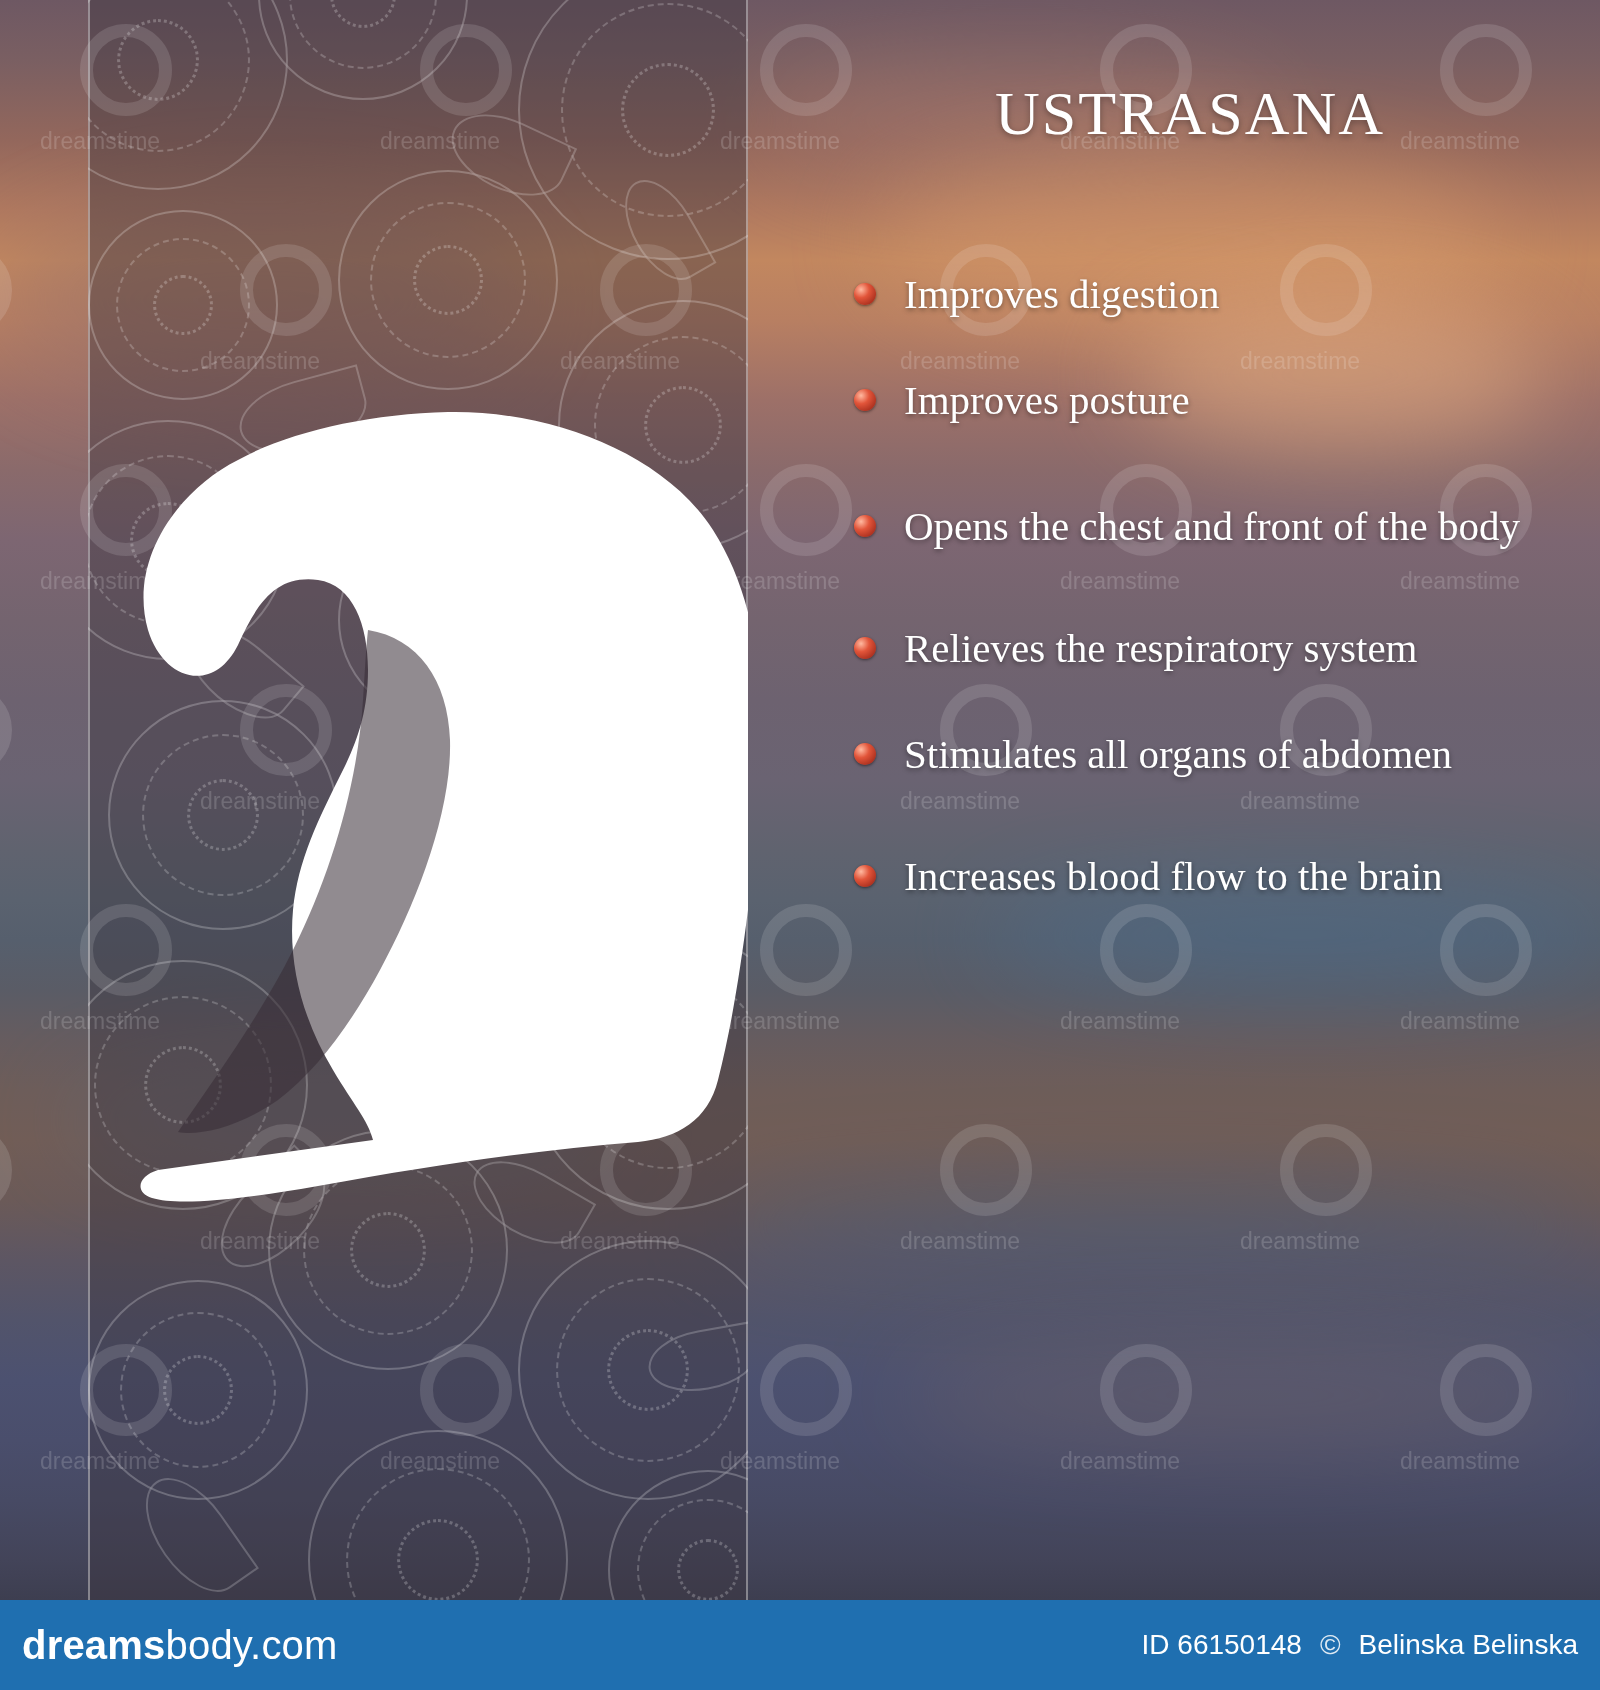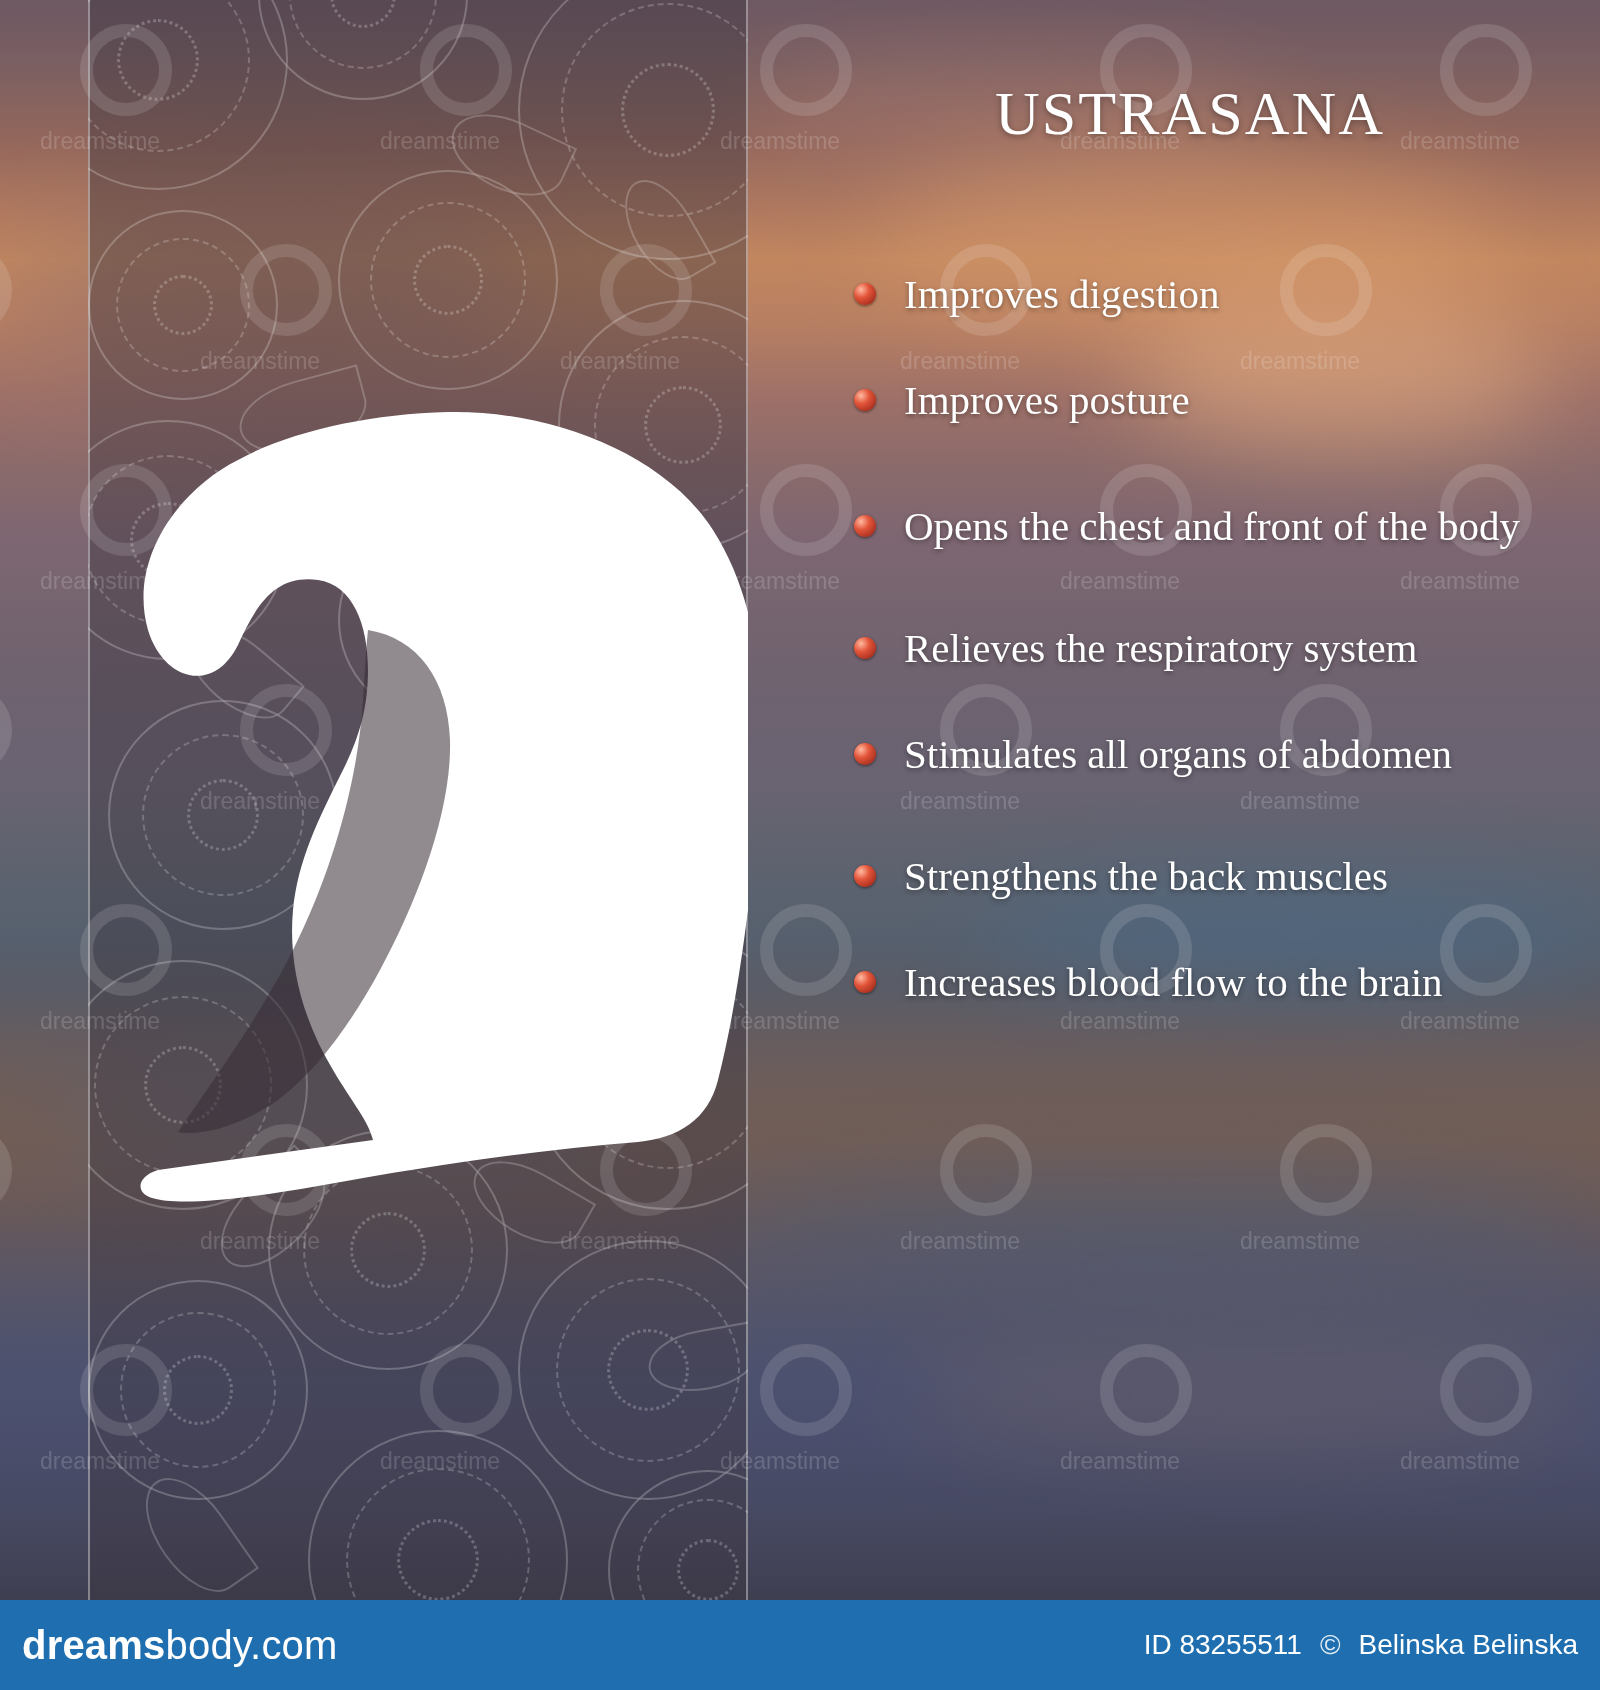--- a/index.html
+++ b/index.html
@@ -318,24 +318,20 @@
       <li class="benefit">
         <span class="bullet"></span>
         <span>Relieves the respiratory system</span>
       </li>
       <li class="benefit b-gap-2">
         <span class="bullet"></span>
         <span>Stimulates all organs of abdomen</span>
       </li>
       <li class="benefit">
         <span class="bullet"></span>
-        <span>Strengthens the back muscles</span>
-      </li>
-      <li class="benefit">
-        <span class="bullet"></span>
         <span>Increases blood flow to the brain</span>
       </li>
     </ul>
   </div>
 
   <div class="wm-layer">
     <div class="wm-ring" style="left:80px;  top:24px;"></div>
     <div class="wm" style="left:40px;  top:128px;">dreamstime</div>
     <div class="wm-ring" style="left:420px; top:24px;"></div>
     <div class="wm" style="left:380px; top:128px;">dreamstime</div>
@@ -409,19 +405,19 @@
     <div class="wm-ring" style="left:1440px; top:1344px;"></div>
     <div class="wm" style="left:1400px; top:1448px;">dreamstime</div>
   </div>
 
   <div class="footer">
     <div class="brand">
       <span class="d">dreams</span>
         <span class="rest">body.com</span>
     </div>
     <div class="footer-right">
-      <span>ID 83255511</span>
+      <span>ID 66150148</span>
       <span class="sep">©</span>
       <span>Belinska Belinska</span>
     </div>
   </div>
 
 </div>
 
 </body></html>

